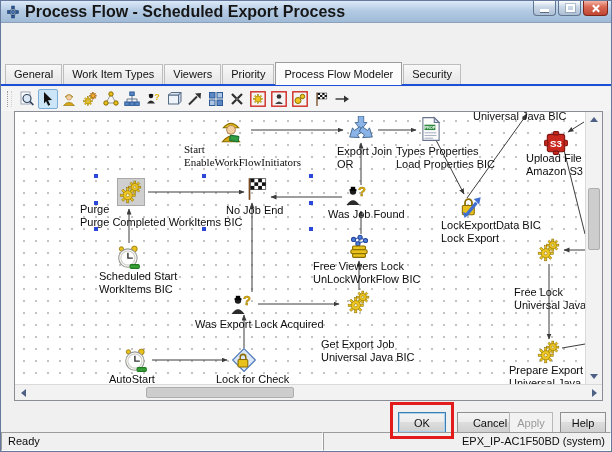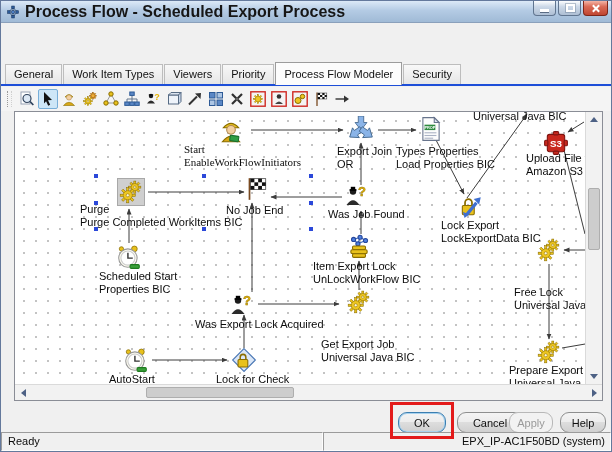--- a/index.html
+++ b/index.html
@@ -63,21 +63,21 @@
   .sbtn.lf{left:0;top:0;} .sbtn.rt{right:0;top:0;}
   .tri-up{width:0;height:0;border-left:4px solid transparent;border-right:4px solid transparent;border-bottom:5px solid #4d6185;}
   .tri-down{width:0;height:0;border-left:4px solid transparent;border-right:4px solid transparent;border-top:5px solid #4d6185;}
   .tri-left{width:0;height:0;border-top:4px solid transparent;border-bottom:4px solid transparent;border-right:5px solid #4d6185;}
   .tri-right{width:0;height:0;border-top:4px solid transparent;border-bottom:4px solid transparent;border-left:5px solid #4d6185;}
   .vthumb{position:absolute;left:2px;width:12px;background:#cdcdcd;border:1px solid #aeaeae;border-radius:2px;box-sizing:border-box;}
   .hthumb{position:absolute;top:2px;height:11px;background:#cdcdcd;border:1px solid #aeaeae;border-radius:2px;box-sizing:border-box;}
 
   
   .btn{position:absolute;top:411px;height:21px;font-family:"Liberation Sans",sans-serif;font-size:11px;color:#111;
-    border:1px solid #8e8f8f;border-radius:9px;padding:4px;
+    border:1px solid #8e8f8f;border-radius:0;padding:4px;
     background:linear-gradient(#f4f4f4,#ededed 45%,#dedede 46%,#d0d0d0);}
   .btn.ok{left:397px;width:48px;border-color:#3c7fb1;box-shadow:inset 0 0 0 1px #a8d2ee;}
   .btn.cancel{left:456px;width:66px;}
   .btn.apply{left:508px;width:44px;color:#9a9a9a;background:#f2f2f2;border-color:#b8b8b8;}
   .btn.help{left:559px;width:46px;}
   .red-annot{position:absolute;left:389px;top:401px;width:64px;height:37px;border:3px solid #e31b1b;z-index:6;box-sizing:border-box;}
 
   
   .statusbar{position:absolute;left:0;bottom:0;right:0;height:19px;background:#f0f0f0;display:flex;}
   .pane{font-size:11px;color:#0c0c0c;line-height:15px;border:1px solid;border-color:#9b9b9b #fdfdfd #fdfdfd #9b9b9b;
@@ -462,40 +462,40 @@
           <div class="nicon" style="left: 443px; top: 81px;">
             <svg viewBox="0 0 24 24">
               <path d="M6.5,12 v-3.2 a3.2,3.2 0 0 1 6.4,0 V12" fill="none" stroke="#8a6d00" stroke-width="1.6"></path>
               <rect x="4" y="11.5" width="11" height="8.5" rx="1" fill="#e8c11c" stroke="#8a6d00"></rect>
               <path d="M8,20 L17,9" stroke="#3f6fd0" stroke-width="3"></path>
               <polygon points="14.5,5.5 21,4 19.5,10.5" fill="#3f6fd0"></polygon>
               <polygon points="6,23 4.5,17.5 10.5,19.5" fill="#3f6fd0"></polygon>
             </svg>
           </div>
           <div class="nlabel" style="left: 426px; top: 107px;">
+            <div>LockExportData BIC</div>
             <div>Lock Export</div>
-            <div>LockExportData BIC</div>
           </div>
         </div>
         <div class="node">
           <div class="nicon" style="left: 101px; top: 132px;">
             <svg viewBox="0 0 24 24">
               <g fill="#e8c11c" stroke="#8a6d00" stroke-width="0.7">
                 <circle cx="17" cy="4.5" r="2.6"></circle>
                 <circle cx="5" cy="4.5" r="2"></circle>
               </g>
               <circle cx="11" cy="13" r="8.5" fill="#fffef2" stroke="#999"></circle>
               <circle cx="11" cy="13" r="6.5" fill="#fff" stroke="#ccc"></circle>
               <path d="M11,8 V13 H15.5" stroke="#333" fill="none" stroke-width="1.3"></path>
               <rect x="13" y="19" width="8.5" height="3.5" rx="1" fill="#3aa03a" stroke="#1e7a1e"></rect>
             </svg>
           </div>
           <div class="nlabel" style="left: 84px; top: 158px;">
             <div>Scheduled Start</div>
-            <div>Properties BIC</div>
+            <div>WorkItems BIC</div>
           </div>
         </div>
         <div class="node">
           <div class="nicon" style="left: 331px; top: 122px;">
             <svg viewBox="0 0 24 24">
               <g stroke="#3a66bb" stroke-width="1">
                 <line x1="7" y1="5" x2="13" y2="3"></line>
                 <line x1="13" y1="3" x2="18" y2="6"></line>
                 <line x1="7" y1="5" x2="11" y2="9"></line>
                 <line x1="13" y1="3" x2="11" y2="9"></line>
@@ -508,21 +508,21 @@
                 <circle cx="11" cy="9" r="1.9"></circle>
               </g>
               <g fill="#e8c11c" stroke="#8a6d00">
                 <rect x="6" y="11" width="12" height="3.4" rx="1.2"></rect>
                 <rect x="4.5" y="14.6" width="15" height="3.4" rx="1.2"></rect>
                 <rect x="6" y="18.2" width="12" height="3.4" rx="1.2"></rect>
               </g>
             </svg>
           </div>
           <div class="nlabel" style="left: 298px; top: 148px;">
-            <div>Item Export Lock</div>
+            <div>Free Viewers Lock</div>
             <div>UnLockWorkFlow BIC</div>
           </div>
         </div>
         <div class="node">
           <div class="nicon" style="left: 521px; top: 125px;">
             <svg viewBox="0 0 24 24">
               <g transform="translate(15.5,7.5)">
                 <g fill="#e8c11c" stroke="#8a6d00" stroke-width="0.5">
                   <rect x="-0.9" y="-5.6" width="1.8" height="11.2"></rect>
                   <rect x="-0.9" y="-5.6" width="1.8" height="11.2" transform="rotate(45)"></rect>

